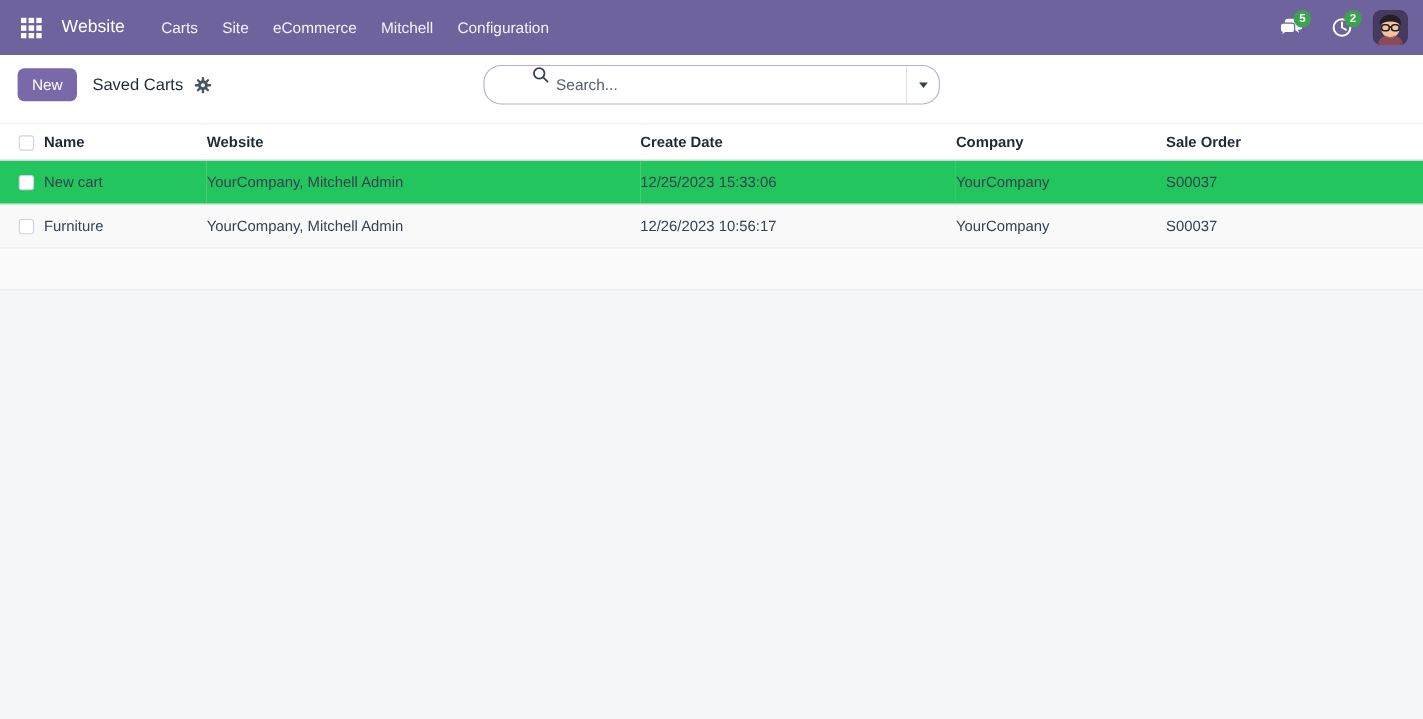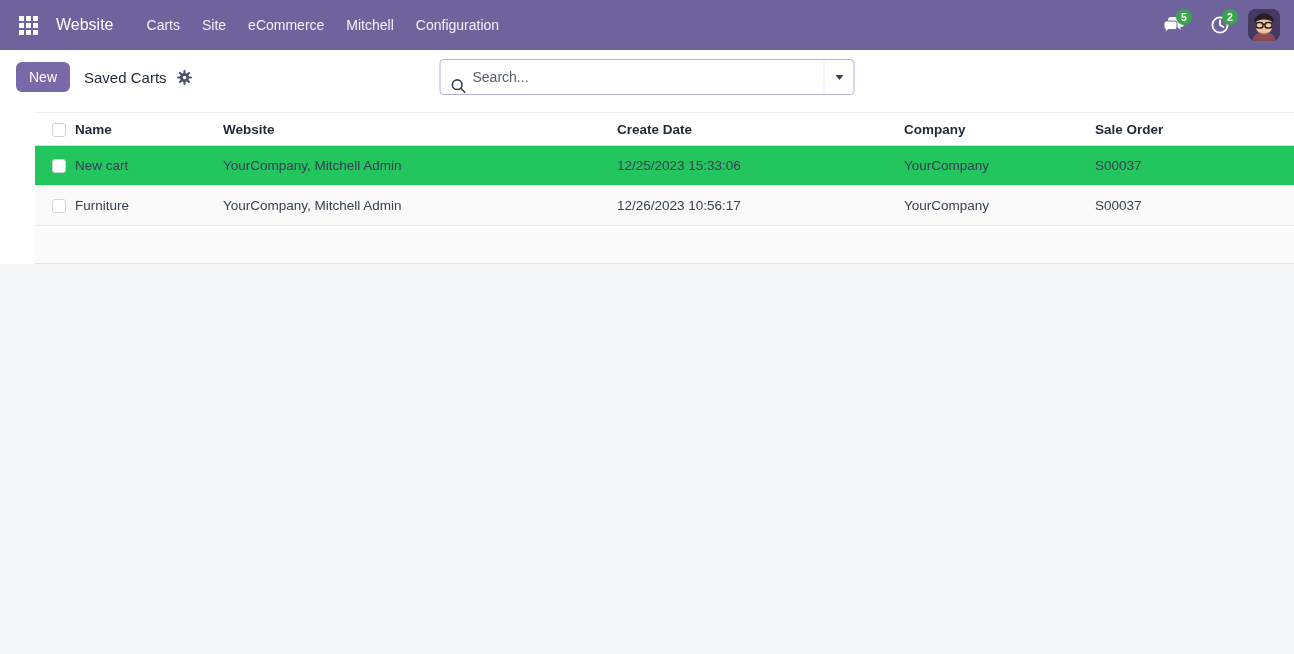--- a/index.html
+++ b/index.html
@@ -68,23 +68,24 @@
     background: #7A69A8; color: #fff; border: none; border-radius: 6px;
     font-family: inherit; font-size: 14px; font-weight: 500;
     padding: 7px 13px; cursor: pointer;
   }
   .page-title { font-size: 15px; font-weight: 400; color: #1f2937; margin-left: 6px; white-space: nowrap; }
   .cog-btn { background: transparent; border: none; cursor: pointer; padding: 2px; display: flex; align-items: center; }
 
   .search-bar {
     position: absolute; left: 50%; transform: translateX(-50%);
     width: 415px; height: 36px;
-    border: 1px solid #b7aed6; border-radius: 4px;
-    display: flex; align-items: flex-end;
+    border: 1px solid #b7aed6; border-radius: 16px;
+    display: flex; align-items: flex-start;
     background: #fff;
+    padding-left: 33px;
   }
   .search-bar .mag { margin: 0 6px 0 10px; display: flex; }
   .search-input {
     flex: 1; border: none; outline: none; font-family: inherit;
     font-size: 14px; color: #374151; background: transparent; height: 100%;
   }
   .search-input::placeholder { color: #555e6b; opacity: 1; }
   .search-toggle {
     width: 30px; height: 100%; border: none; border-left: 1px solid #d9dce1;
     background: transparent; cursor: pointer;
@@ -99,21 +100,21 @@
 
   .pager { margin-left: auto; display: flex; align-items: center; gap: 10px; }
   .pager-text { color: #4b5563; font-size: 14px; white-space: nowrap; }
   .pager-buttons { display: flex; gap: 2px; }
   .pager-btn {
     width: 31px; height: 31px; background: #e9eaee; border: none; border-radius: 6px;
     display: flex; align-items: center; justify-content: center; cursor: pointer;
   }
 
   
-  .list-wrap { margin-top: 8px; padding-left: 35px; }
+  .list-wrap { margin-top: 8px; }
   table.list {
     width: 100%;
     border-collapse: collapse;
     table-layout: fixed;
     font-size: 13.5px;
   }
   table.list col.c-check { width: 40px; }
   table.list col.c-name  { width: 148px; }
   table.list col.c-partner { width: 394px; }
   table.list col.c-date  { width: 287px; }

